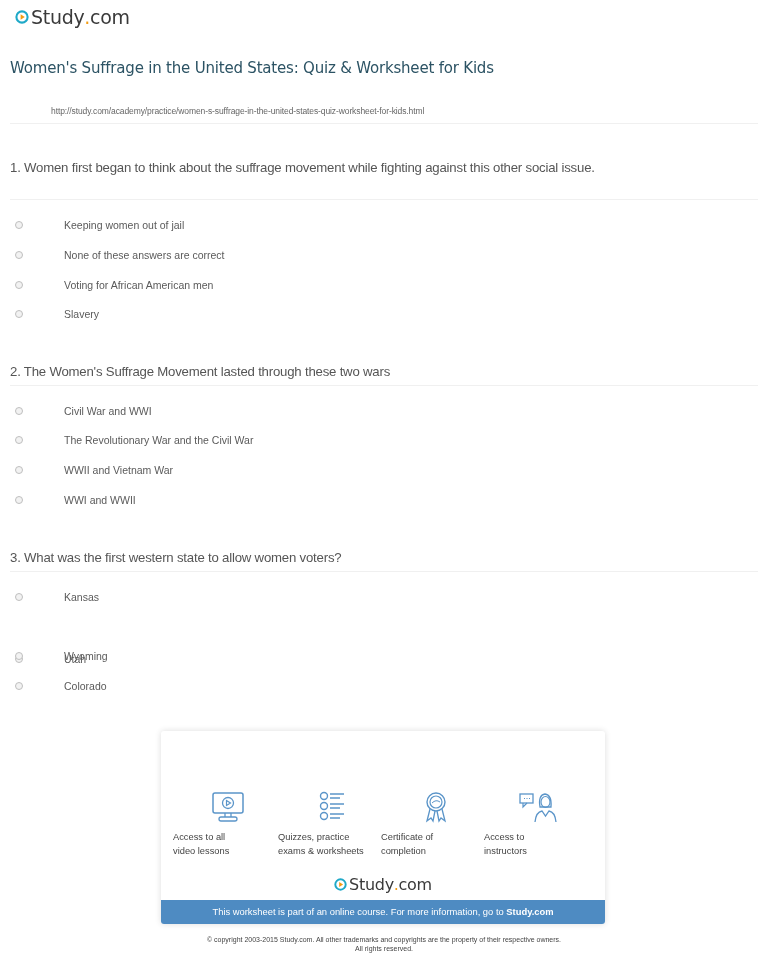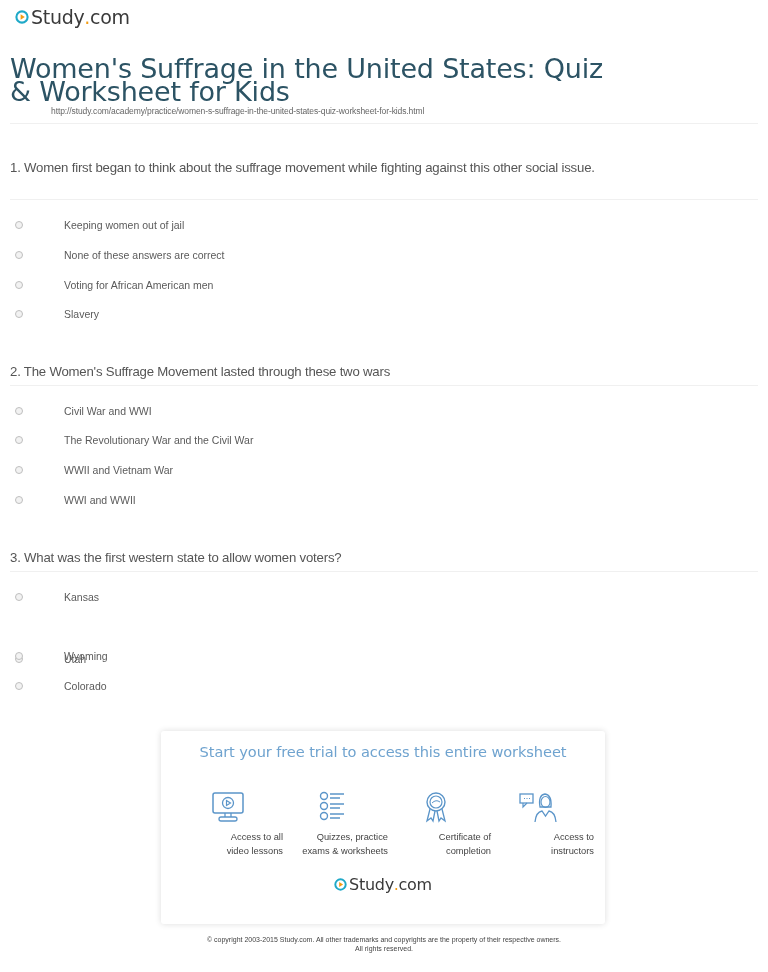--- a/index.html
+++ b/index.html
@@ -9,21 +9,21 @@
   }
   .logo {
     position: absolute; left: 15px; top: 6px; display: flex; align-items: center;
     font-family: "DejaVu Sans", sans-serif; font-size: 19px; color: #3a3a3a; letter-spacing: -0.3px;
   }
   .logo .mark { width: 14px; height: 14px; margin-right: 2px; }
   .logo .dot { color: #f39c12; }
 
   .title {
     position: absolute; left: 10px; top: 57px; width: 600px; margin: 0;
-    font-family: "DejaVu Sans", sans-serif; font-size: 27px; line-height: 23px;
+    font-family: "DejaVu Sans", sans-serif; font-size: 15px; line-height: 23px;
     color: #2c5364; font-weight: normal; letter-spacing: -0.2px;
   }
   .url {
     position: absolute; left: 10px; top: 106px;
     font-size: 8.5px; color: #666; letter-spacing: -0.1px; padding-left: 41px;
   }
   .rule { position: absolute; left: 10px; right: 10px; height: 1px; background: #f0f0f0; }
 
   .question {
     position: absolute; left: 10px; width: 620px; margin: 0;
@@ -46,21 +46,21 @@
   }
   .promo-head {
     position: absolute; left: 0; right: 0; top: 12px; text-align: center;
     font-family: "DejaVu Sans", sans-serif; font-size: 14.6px; color: #6fa3cf; letter-spacing: -0.1px;
   }
   .promo-sub {
     position: absolute; left: 0; right: 0; top: 35px; text-align: center;
     font-size: 9.5px; color: #333;
   }
   .feature {
-    position: absolute; top: 60px; width: 110px; text-align: right;
+    position: absolute; top: 60px; width: 110px; text-align: left;
     font-size: 9.3px; line-height: 13.5px; color: #444;
   }
   .feature svg { display: block; margin: 0 auto 8px auto; }
   .promo-logo {
     position: absolute; left: 0; right: 0; top: 144px; display: flex; justify-content: center; align-items: center;
     font-family: "DejaVu Sans", sans-serif; font-size: 16px; color: #3a3a3a; letter-spacing: -0.3px;
   }
   .promo-logo .mark { width: 13px; height: 13px; margin-right: 2px; }
   .promo-logo .dot { color: #f39c12; }
   .promo-bar {
@@ -142,21 +142,20 @@
 <div class="option" style="top:650px">
     <span class="radio"></span>
     <span>Wyoming</span>
   </div>
 <div class="option" style="top:680px">
     <span class="radio"></span>
     <span>Colorado</span>
   </div>
 
 <div class="promo">
-  <div class="promo-head">Start your free trial to access this entire worksheet</div>
 
   <div class="feature" style="left:12px">
     <svg width="34" height="32" viewBox="0 0 34 32">
       <rect x="2" y="2" width="30" height="20" rx="2" fill="none" stroke="#5b95c9" stroke-width="1.5"></rect>
       <circle cx="17" cy="12" r="5.5" fill="none" stroke="#5b95c9" stroke-width="1.3"></circle>
       <path d="M15.5 9.5 L19.5 12 L15.5 14.5 Z" fill="none" stroke="#5b95c9" stroke-width="1.2"></path>
       <path d="M14 22 L14 26 M20 22 L20 26" stroke="#5b95c9" stroke-width="1.3"></path>
       <rect x="8" y="26" width="18" height="4" rx="2" fill="none" stroke="#5b95c9" stroke-width="1.3"></rect>
     </svg>
     <div>Access to all</div>
@@ -202,18 +201,21 @@
   <div class="promo-logo">
     <svg class="mark" viewBox="0 0 20 20">
       <circle cx="10" cy="10" r="8" fill="none" stroke="#1fa9c8" stroke-width="3"></circle>
       <path d="M8 6.2 L14 10 L8 13.8 Z" fill="#f39c12"></path>
     </svg>
     <span>Study</span>
       <span class="dot">.</span>
       <span>com</span>
   </div>
 
+  <div class="promo-bar">
+    <span>This worksheet is part of an online course. For more information, go to </span><b>Study.com</b>
+  </div>
 </div>
 
 <div class="copyright">
   <div>© copyright 2003-2015 Study.com. All other trademarks and copyrights are the property of their respective owners.</div>
   <div>All rights reserved.</div>
 </div>
 
 </body></html>

